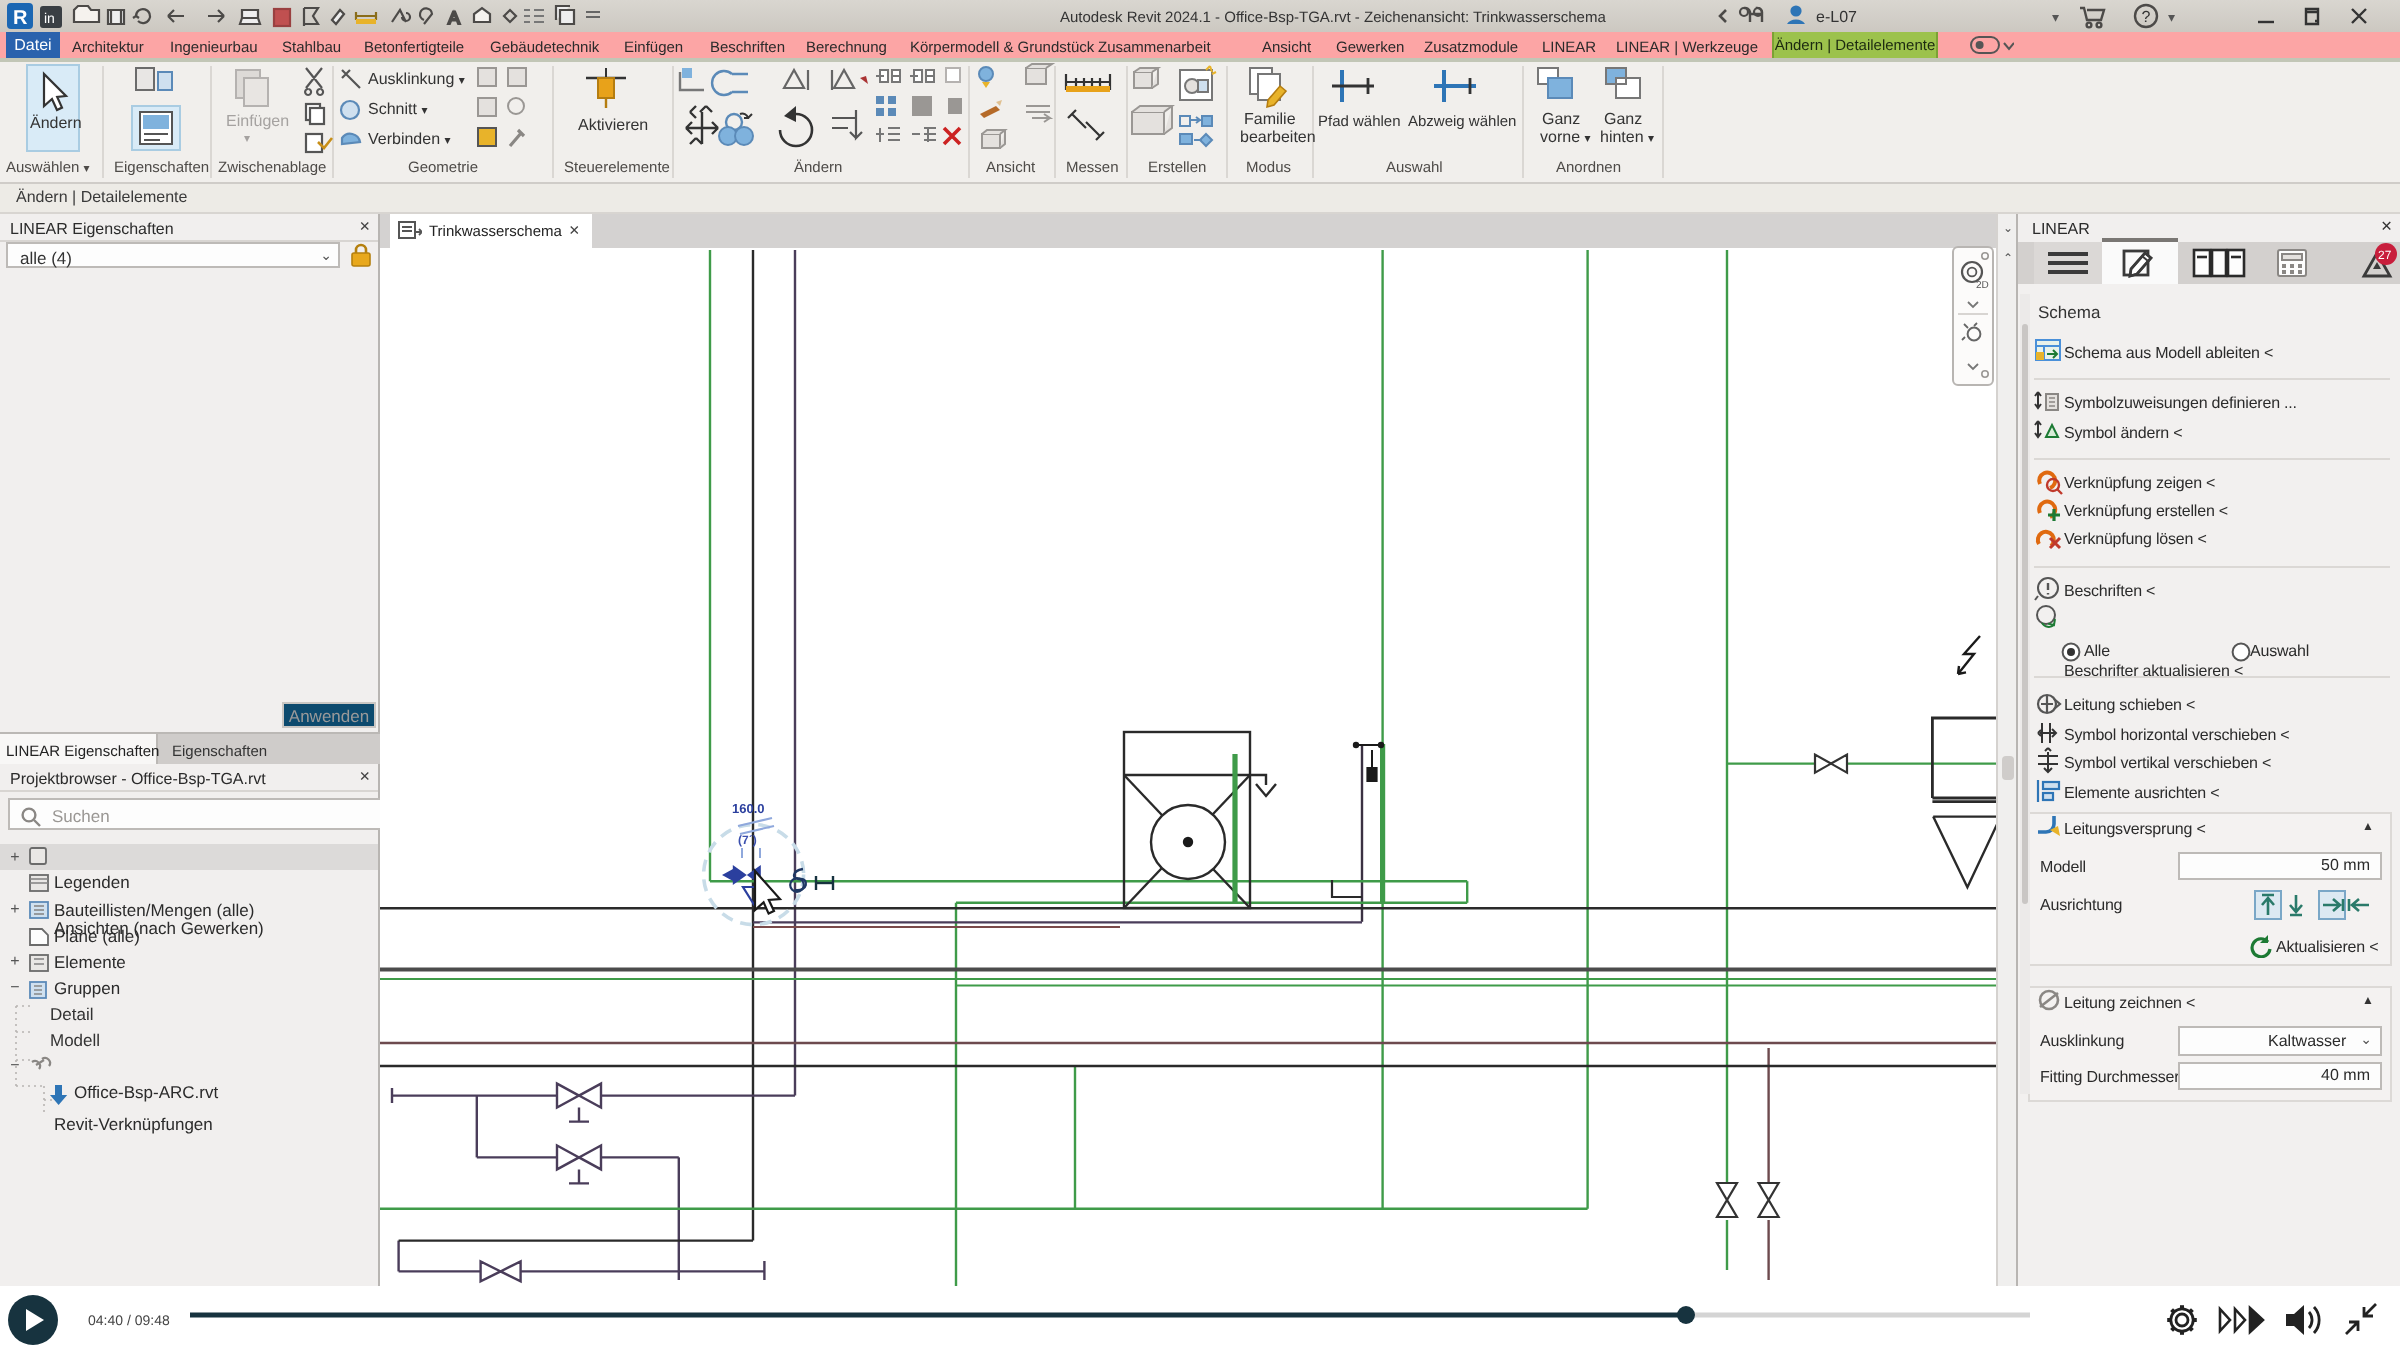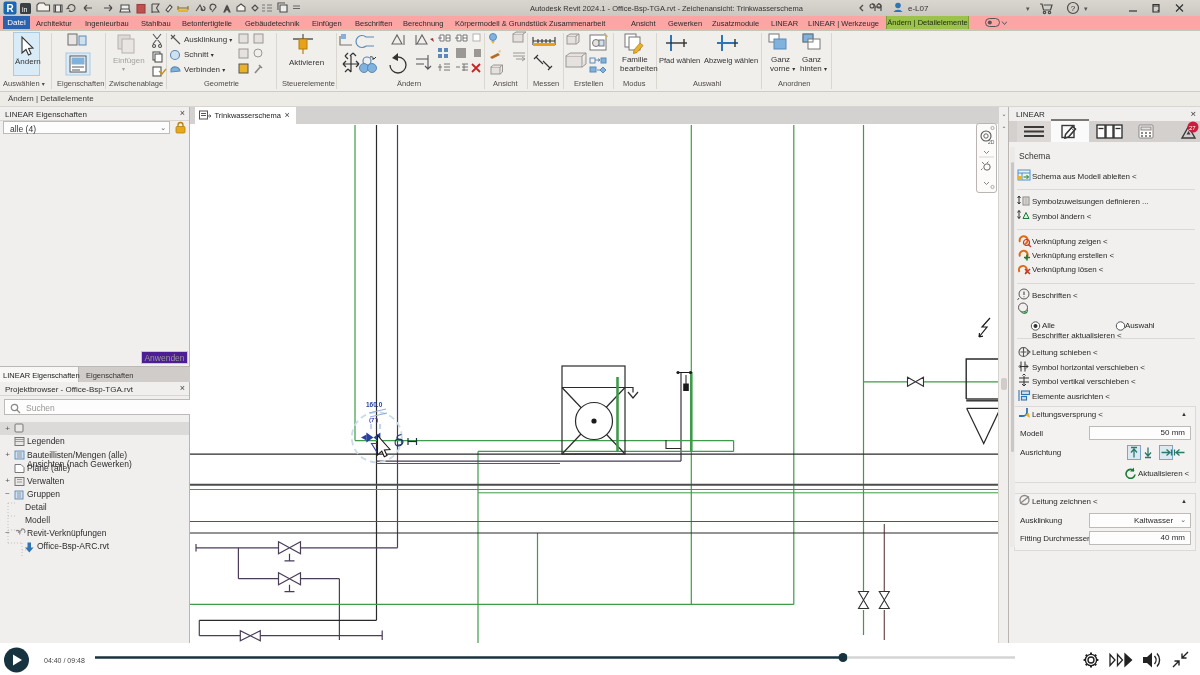--- a/index.html
+++ b/index.html
@@ -349,21 +349,21 @@
         <span class="xbt">×</span>
       </div>
     <div class="ibox" style="left:3px;top:14px;width:167px;height:13px;">
         <span style="position:absolute;left:6px;top:1.5px;color:#333;">alle (4)</span>
         <span style="position:absolute;right:3px;top:2px;font-size:7px;color:#555;">⌄</span>
       </div>
     <svg class="abs" style="left:174px;top:14px" width="13" height="13" viewBox="0 0 13 13">
       <rect x="2" y="5.5" width="9" height="6.5" rx="1" fill="#e8a81c" stroke="#b5800e" stroke-width="0.8"></rect>
       <path d="M4 5.5 v-1.5 a2.5 2.5 0 0 1 5 0 v1.5" fill="none" stroke="#b5800e" stroke-width="1.3"></path>
     </svg>
-    <div class="abs" style="left:141px;top:244px;width:47px;height:13px;background:#4c1d95;border:1px solid #c9c6c3;color:#999;font-size:8.5px;text-align:center;line-height:12px;">Anwenden</div>
+    <div class="abs" style="left:141px;top:244px;width:47px;height:13px;background:#0c4a6e;border:1px solid #c9c6c3;color:#999;font-size:8.5px;text-align:center;line-height:12px;">Anwenden</div>
 
     <div class="abs" style="left:0;top:259px;width:190px;height:16px;background:#cfccca;border-top:1px solid #bbb8b5;">
       <div class="abs" style="left:0;top:0;width:79px;height:16px;background:#f8f7f6;border-right:1px solid #bbb8b5;font-size:7.5px;white-space:nowrap;">
           <span style="position:absolute;left:3px;top:3.5px;">LINEAR Eigenschaften</span>
         </div>
       <span style="position:absolute;left:86px;top:3.5px;font-size:7.5px;color:#333;">Eigenschaften</span>
     </div>
 
     <div class="ptitle" style="top:275px;background:#f1efee;">
         <span class="tx">Projektbrowser - Office-Bsp-TGA.rvt</span>
@@ -386,35 +386,35 @@
       </div>
     <div class="trow" style="top:341px;">
         <span class="pm">+</span>
         <span class="lbl" style="left:27px;">Bauteillisten/Mengen (alle)</span>
       </div>
     <div class="trow" style="top:354px;">
         <span class="lbl" style="left:27px;">Pläne (alle)</span>
       </div>
     <div class="trow" style="top:367px;">
         <span class="pm">+</span>
-        <span class="lbl" style="left:27px;">Verwalten</span>
+        <span class="lbl" style="left:27px;">Elemente</span>
       </div>
     <div class="trow" style="top:380px;">
         <span class="pm">−</span>
         <span class="lbl" style="left:27px;">Gruppen</span>
       </div>
     <div class="trow" style="top:393px;">
         <span class="lbl" style="left:25px;color:#333;">Detail</span>
       </div>
     <div class="trow" style="top:406px;">
         <span class="lbl" style="left:25px;color:#333;">Modell</span>
       </div>
     <div class="trow" style="top:419px;">
         <span class="pm">−</span>
-        <span class="lbl" style="left:27px;">Revit-Verknüpfungen</span>
+        <span class="lbl" style="left:27px;margin-top:29px;">Revit-Verknüpfungen</span>
       </div>
     <div class="trow" style="top:432px;">
         <span class="lbl" style="left:37px;">Office-Bsp-ARC.rvt</span>
       </div>
     <svg class="abs" style="left:0;top:312.5px" width="190" height="140" viewBox="0 0 190 140">
 
       <g stroke="#6b6b6b" fill="#e9e7e5" stroke-width="0.9">
         <rect x="15" y="4" width="8" height="8" rx="1"></rect>
         <rect x="15" y="17.5" width="9" height="8"></rect>
         <rect x="15" y="31" width="9" height="8" fill="#cfe0ef" stroke="#5b8ab8"></rect>

